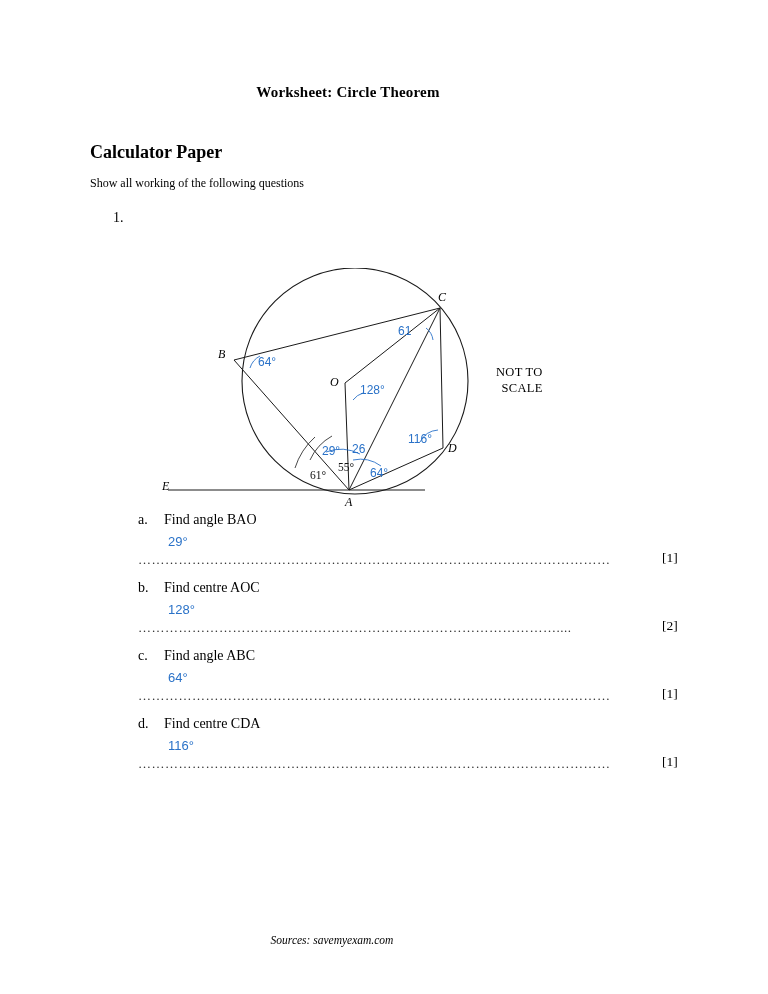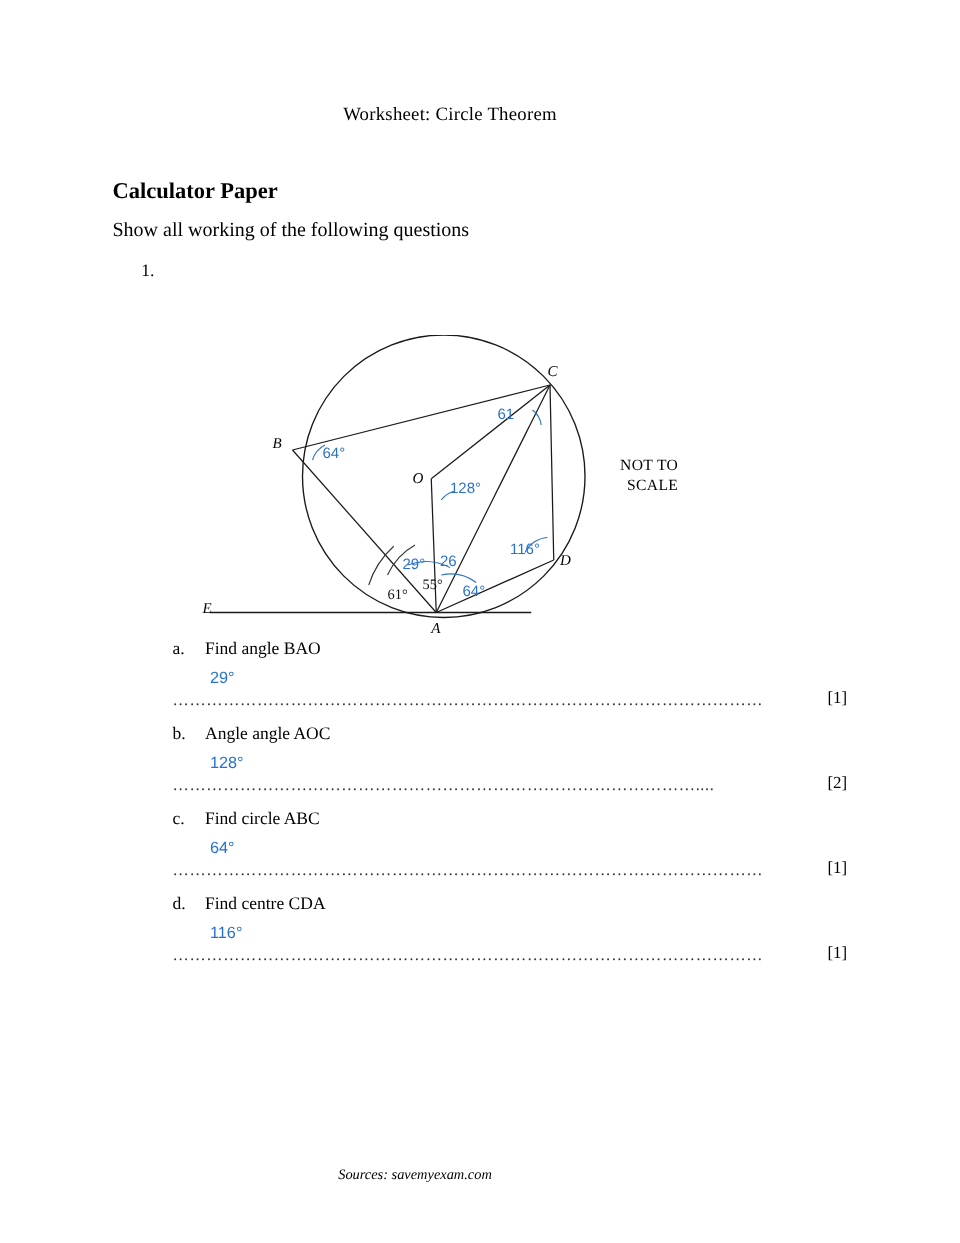--- a/index.html
+++ b/index.html
@@ -21,34 +21,33 @@
     width: 768px;
     height: 994px;
     background: #fff;
   }
   .title {
     position: absolute;
     left: 0; top: 84px;
     width: 696px;
     text-align: center;
     font-size: 15px;
-    font-weight: normal;
+    font-weight: bold;
     letter-spacing: 0.2px;
-    padding-left: 12px;
   }
   .subtitle {
     position: absolute;
     left: 90px; top: 142px;
     font-size: 18px;
     font-weight: bold;
   }
   .instruction {
     position: absolute;
     left: 90px; top: 176px;
-    font-size: 16px;
+    font-size: 12px;
   }
   .q-number {
     position: absolute;
     left: 113px; top: 210px;
     font-size: 14px;
   }
   .q-text {
     position: absolute;
     left: 138px; top: 210px;
     width: 545px;
@@ -198,29 +197,29 @@
     <div class="ans-block">
       <span class="ans-label">a.</span>
       <span class="ans-question">Find angle BAO</span>
       <span class="ans-written">29°</span>
       <span class="dots">……………………………………………………………………………………………</span>
       <span class="marks">[1]</span>
     </div>
 
     <div class="ans-block">
       <span class="ans-label">b.</span>
-      <span class="ans-question">Angle angle AOC</span>
+      <span class="ans-question">Find centre AOC</span>
       <span class="ans-written">128°</span>
       <span class="dots">…………………………………………………………………………………....</span>
       <span class="marks">[2]</span>
     </div>
 
     <div class="ans-block">
       <span class="ans-label">c.</span>
-      <span class="ans-question">Find circle ABC</span>
+      <span class="ans-question">Find angle ABC</span>
       <span class="ans-written">64°</span>
       <span class="dots">……………………………………………………………………………………………</span>
       <span class="marks">[1]</span>
     </div>
 
     <div class="ans-block">
       <span class="ans-label">d.</span>
       <span class="ans-question">Find centre CDA</span>
       <span class="ans-written">116°</span>
       <span class="dots">……………………………………………………………………………………………</span>

